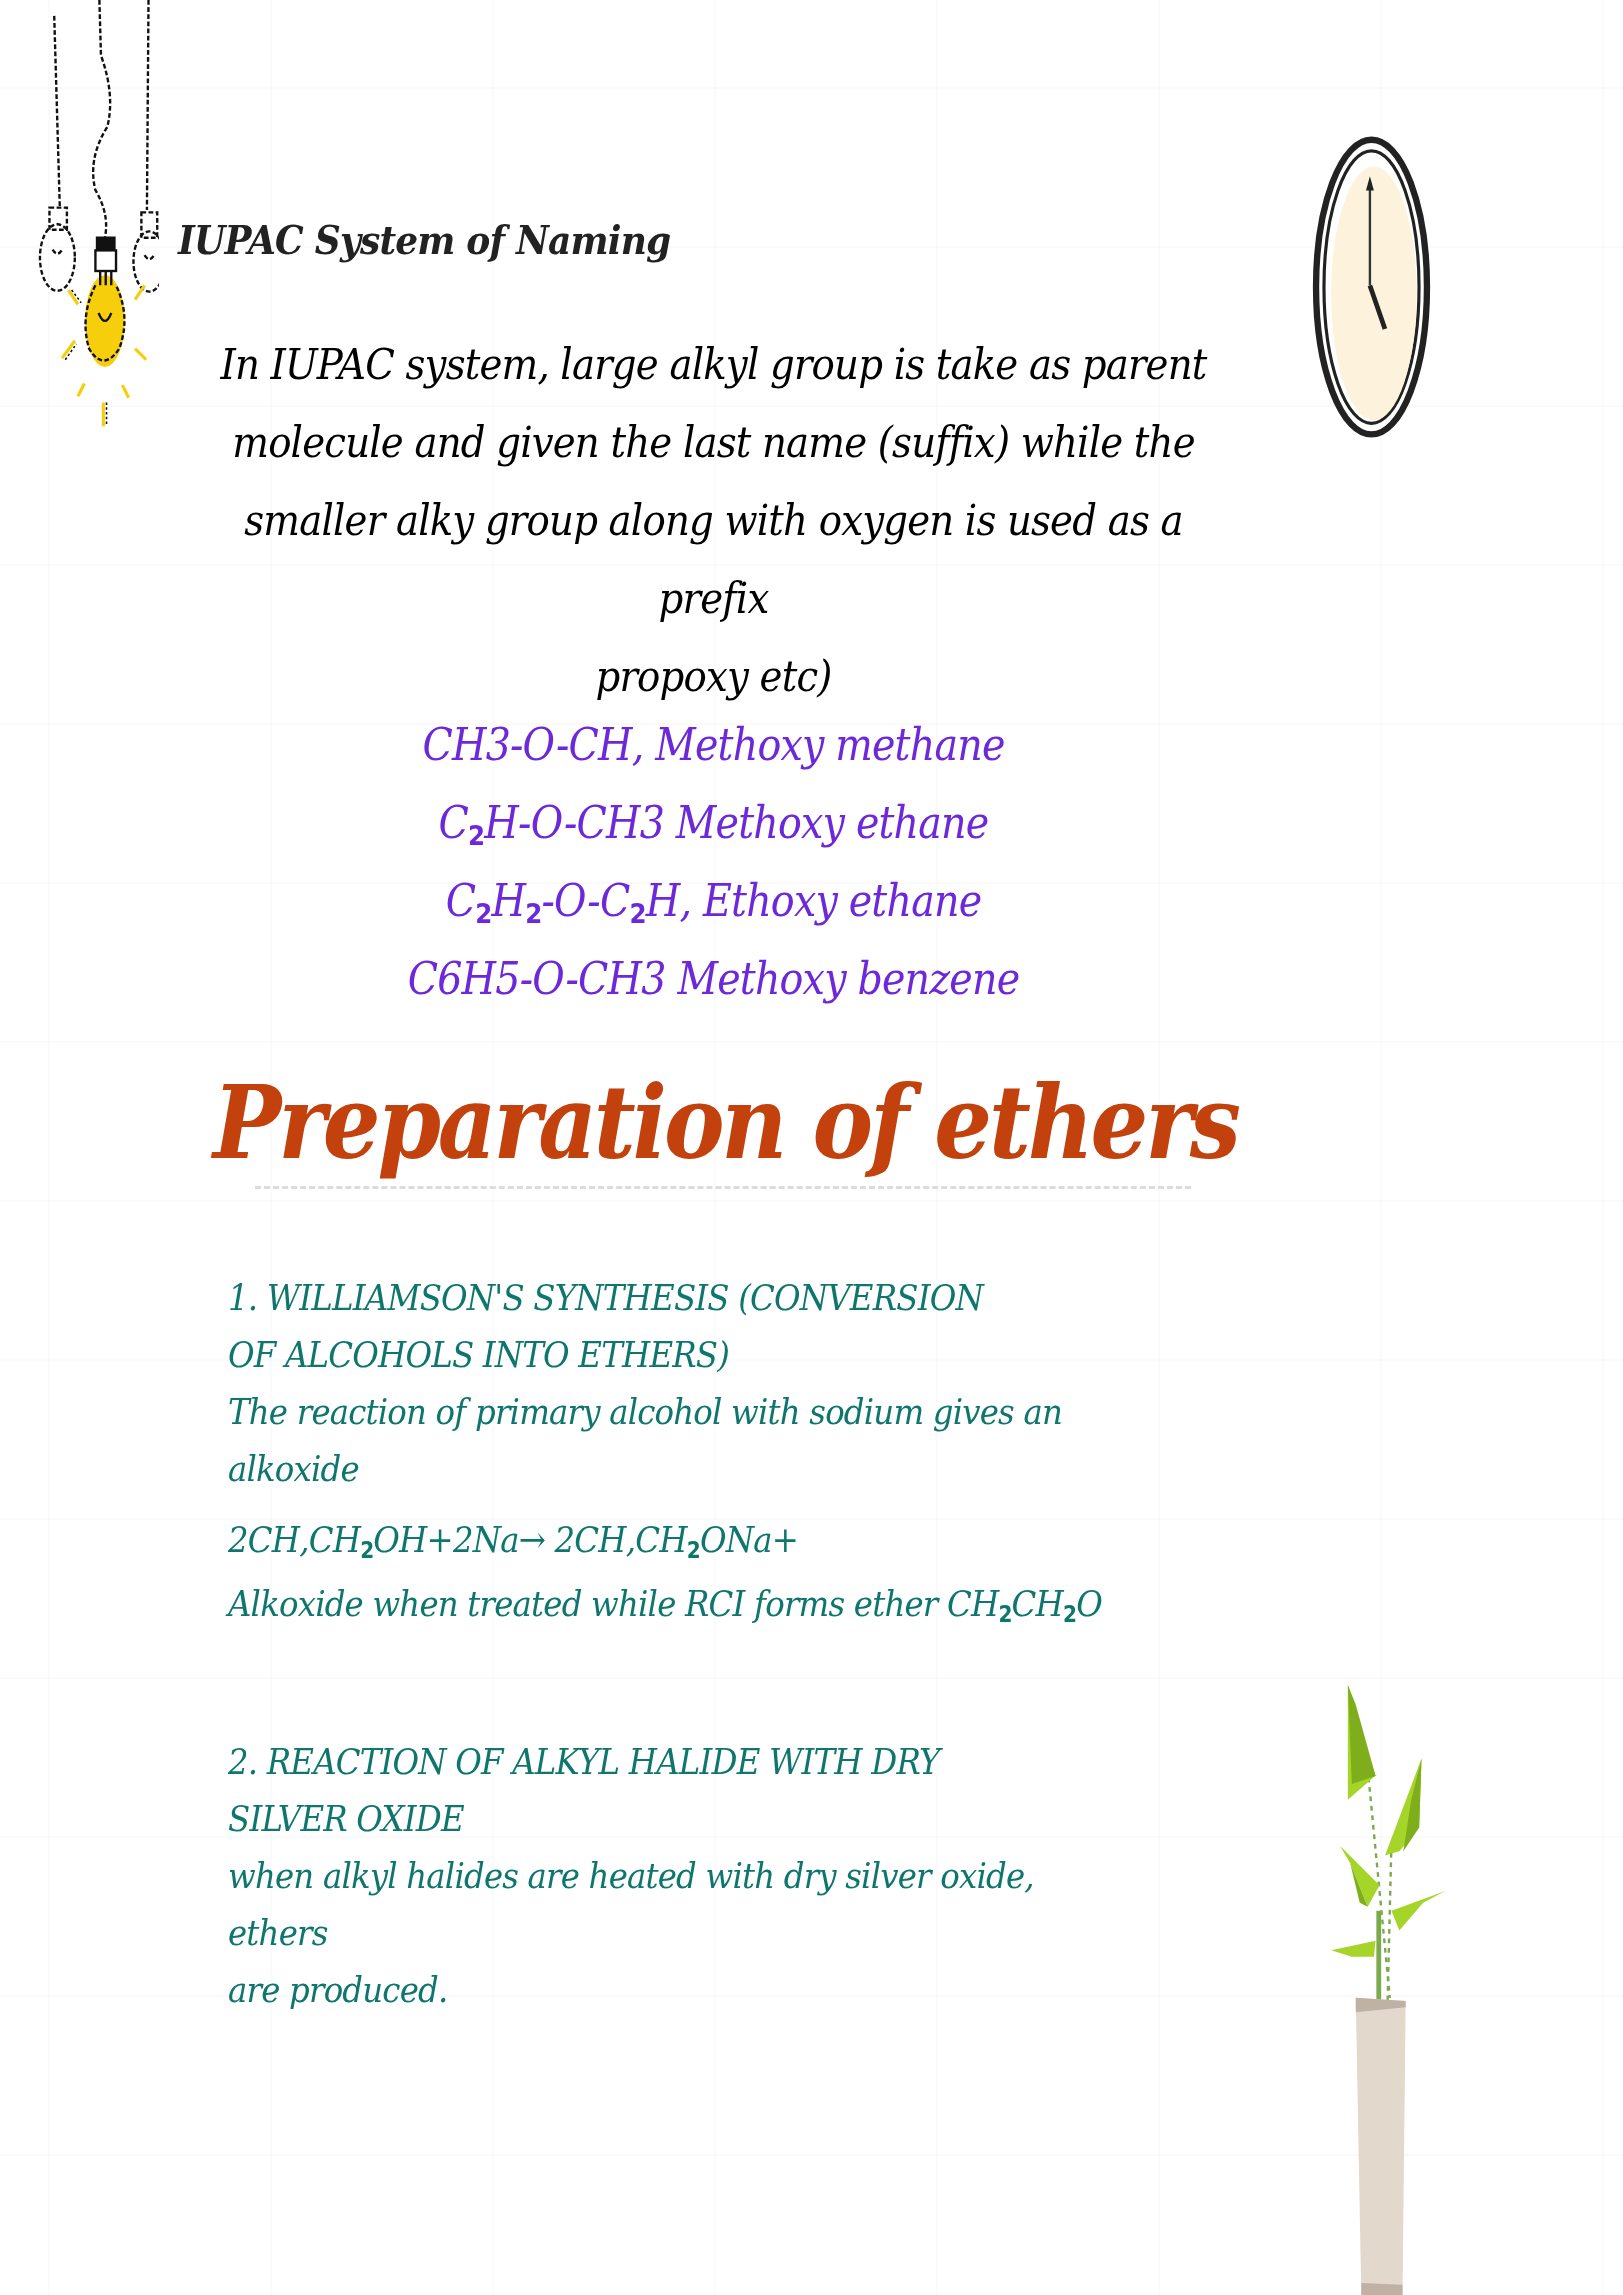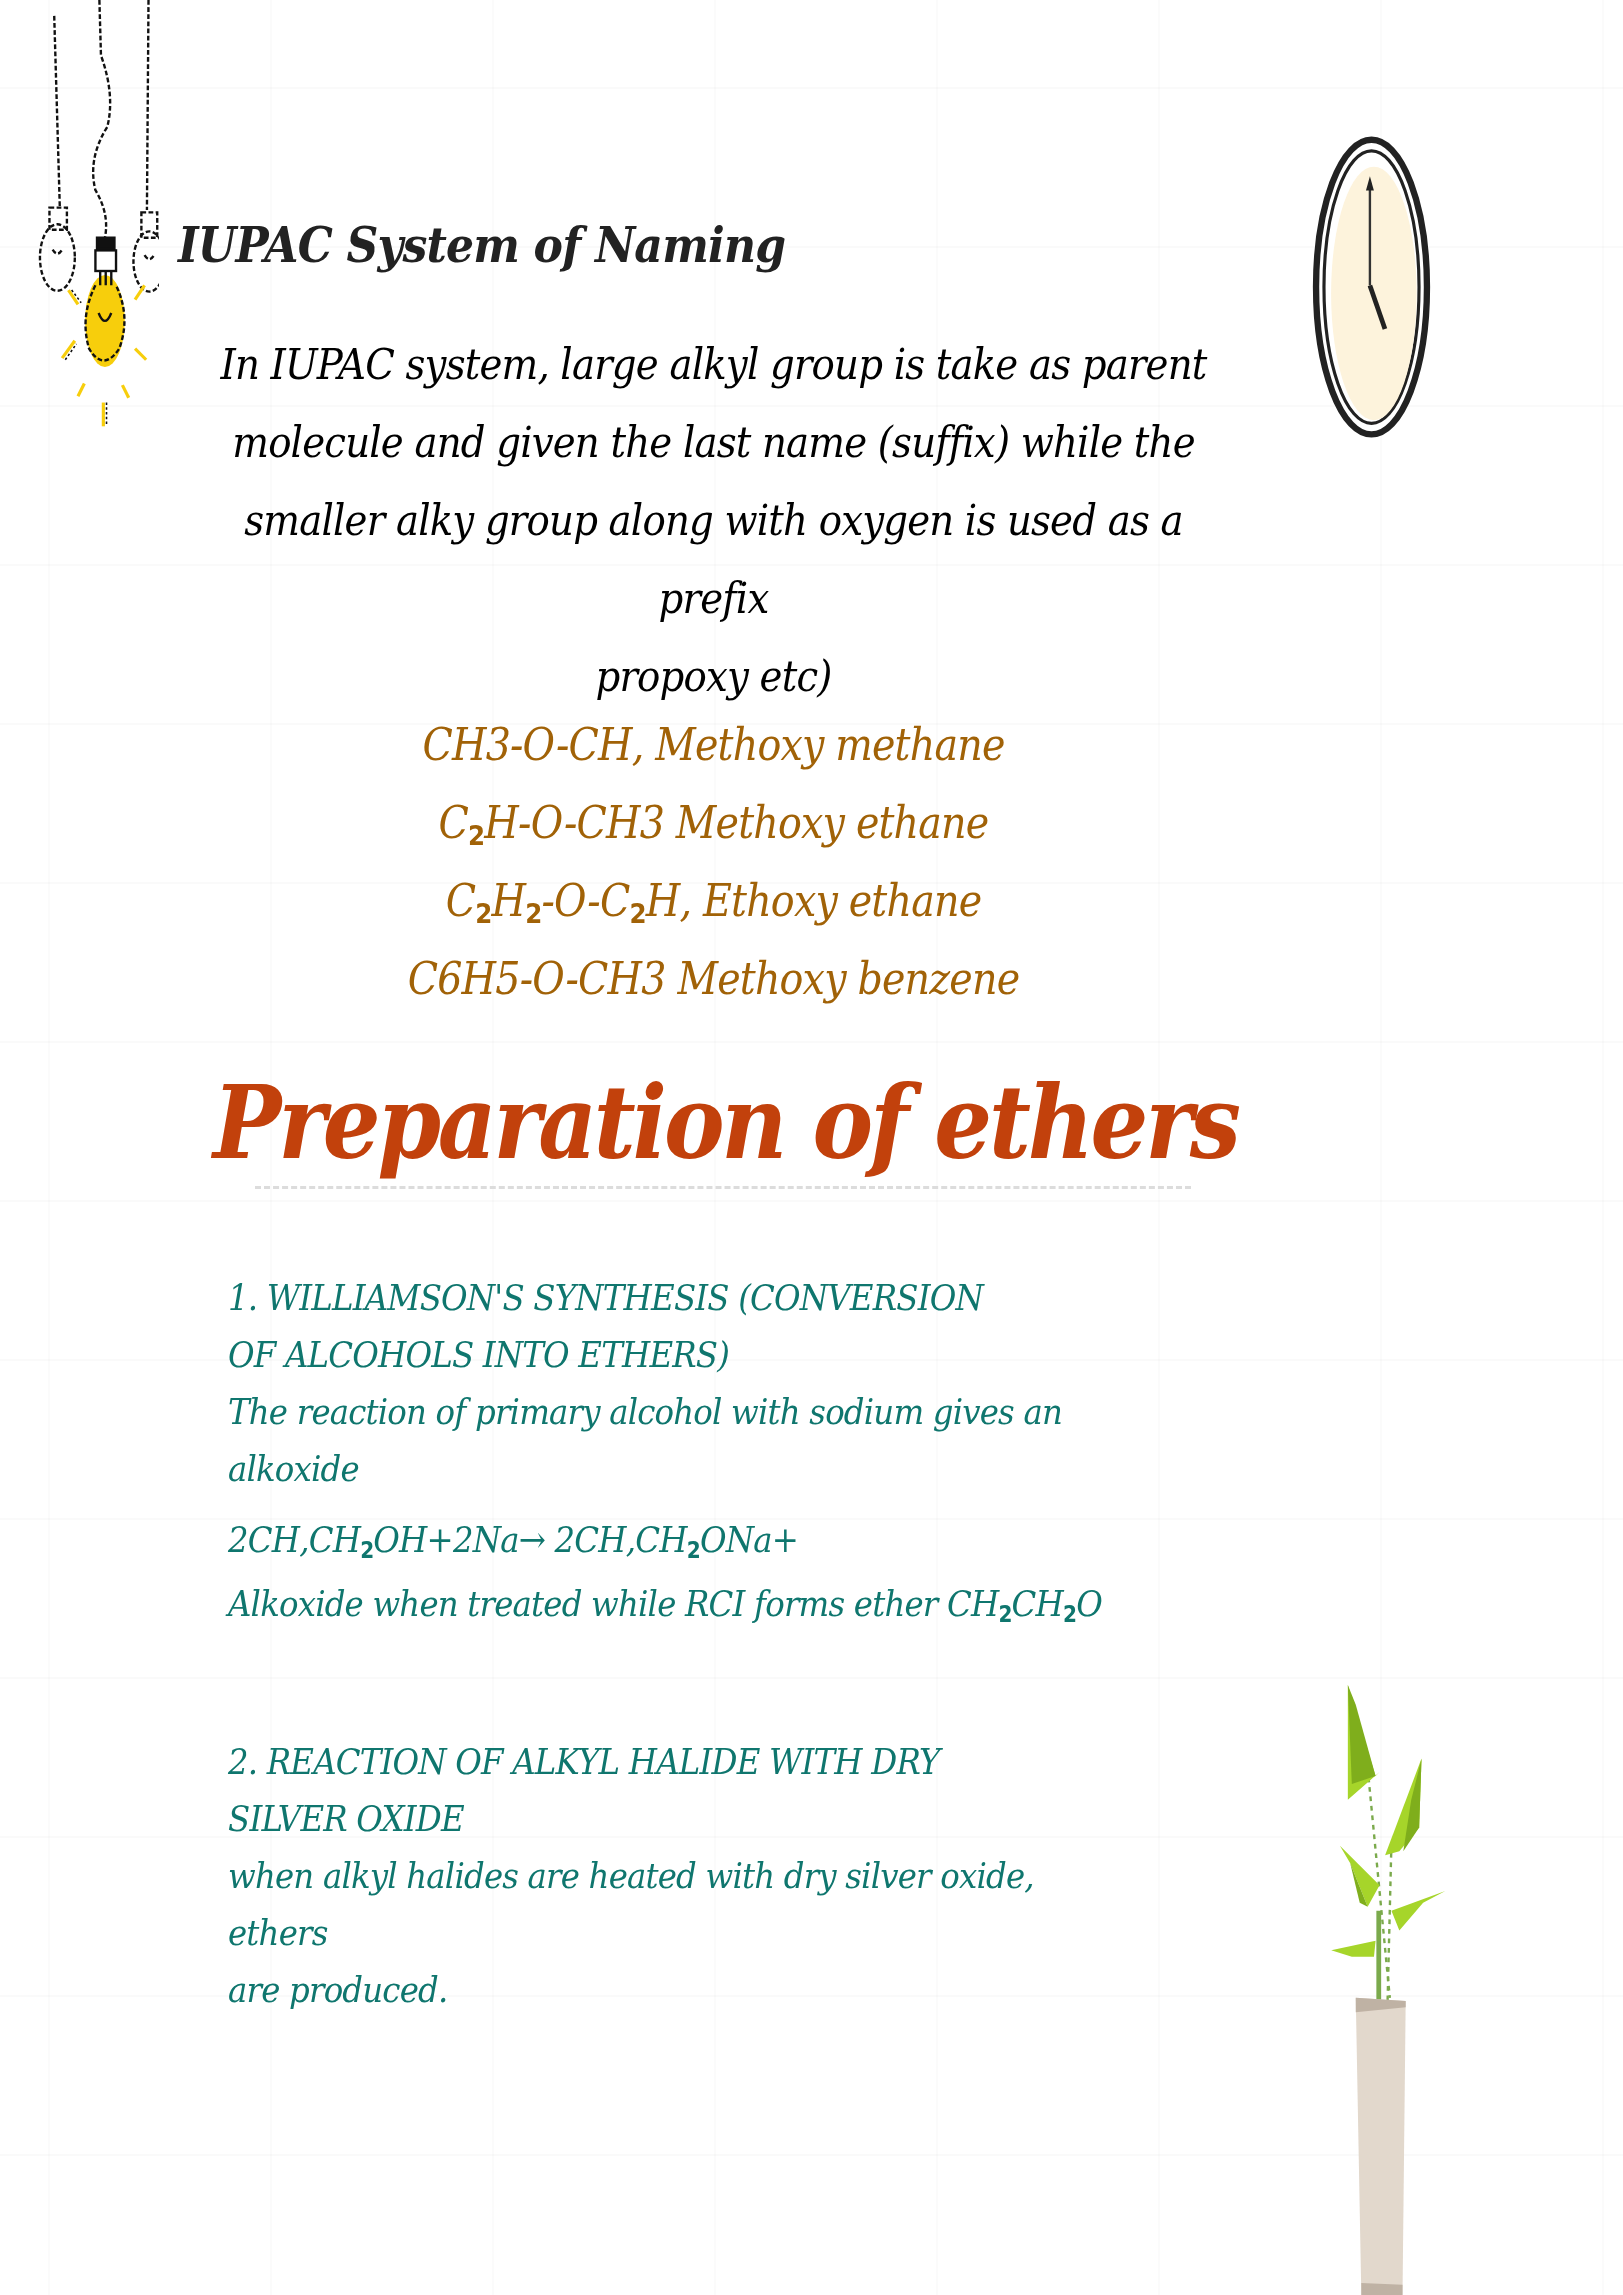--- a/index.html
+++ b/index.html
@@ -21,30 +21,30 @@
   .script {
     font-family: "DejaVu Serif", serif;
     font-style: italic;
     font-stretch: condensed;
     letter-spacing: -0.8px;
   }
   .abs { position: absolute; }
 
   
   .h-iupac {
-    left: 178px; top: 216px; font-size: 49px; font-weight: bold;
+    left: 178px; top: 216px; font-size: 40px; font-weight: bold;
     color: #222;
   }
   .iupac-para {
     left: 190px; top: 325px; width: 1047px; text-align: center;
     font-size: 43px; line-height: 78px; color: #000000;
   }
   .examples {
     left: 317px; top: 706px; width: 793px; text-align: center;
-    font-size: 44px; line-height: 78px; color: #a16207;
+    font-size: 44px; line-height: 78px; color: #6d28d9;
   }
   .examples .row { display: block; }
   sub.s2 {
     font-family: "DejaVu Sans", sans-serif; font-style: normal; font-weight: bold;
     font-size: 0.62em; vertical-align: -0.25em; line-height: 0;
   }
   .h-prep {
     left: 213px; top: 1063px; font-size: 101px; font-weight: bold;
     color: #c2410c; letter-spacing: -3.2px;
   }

